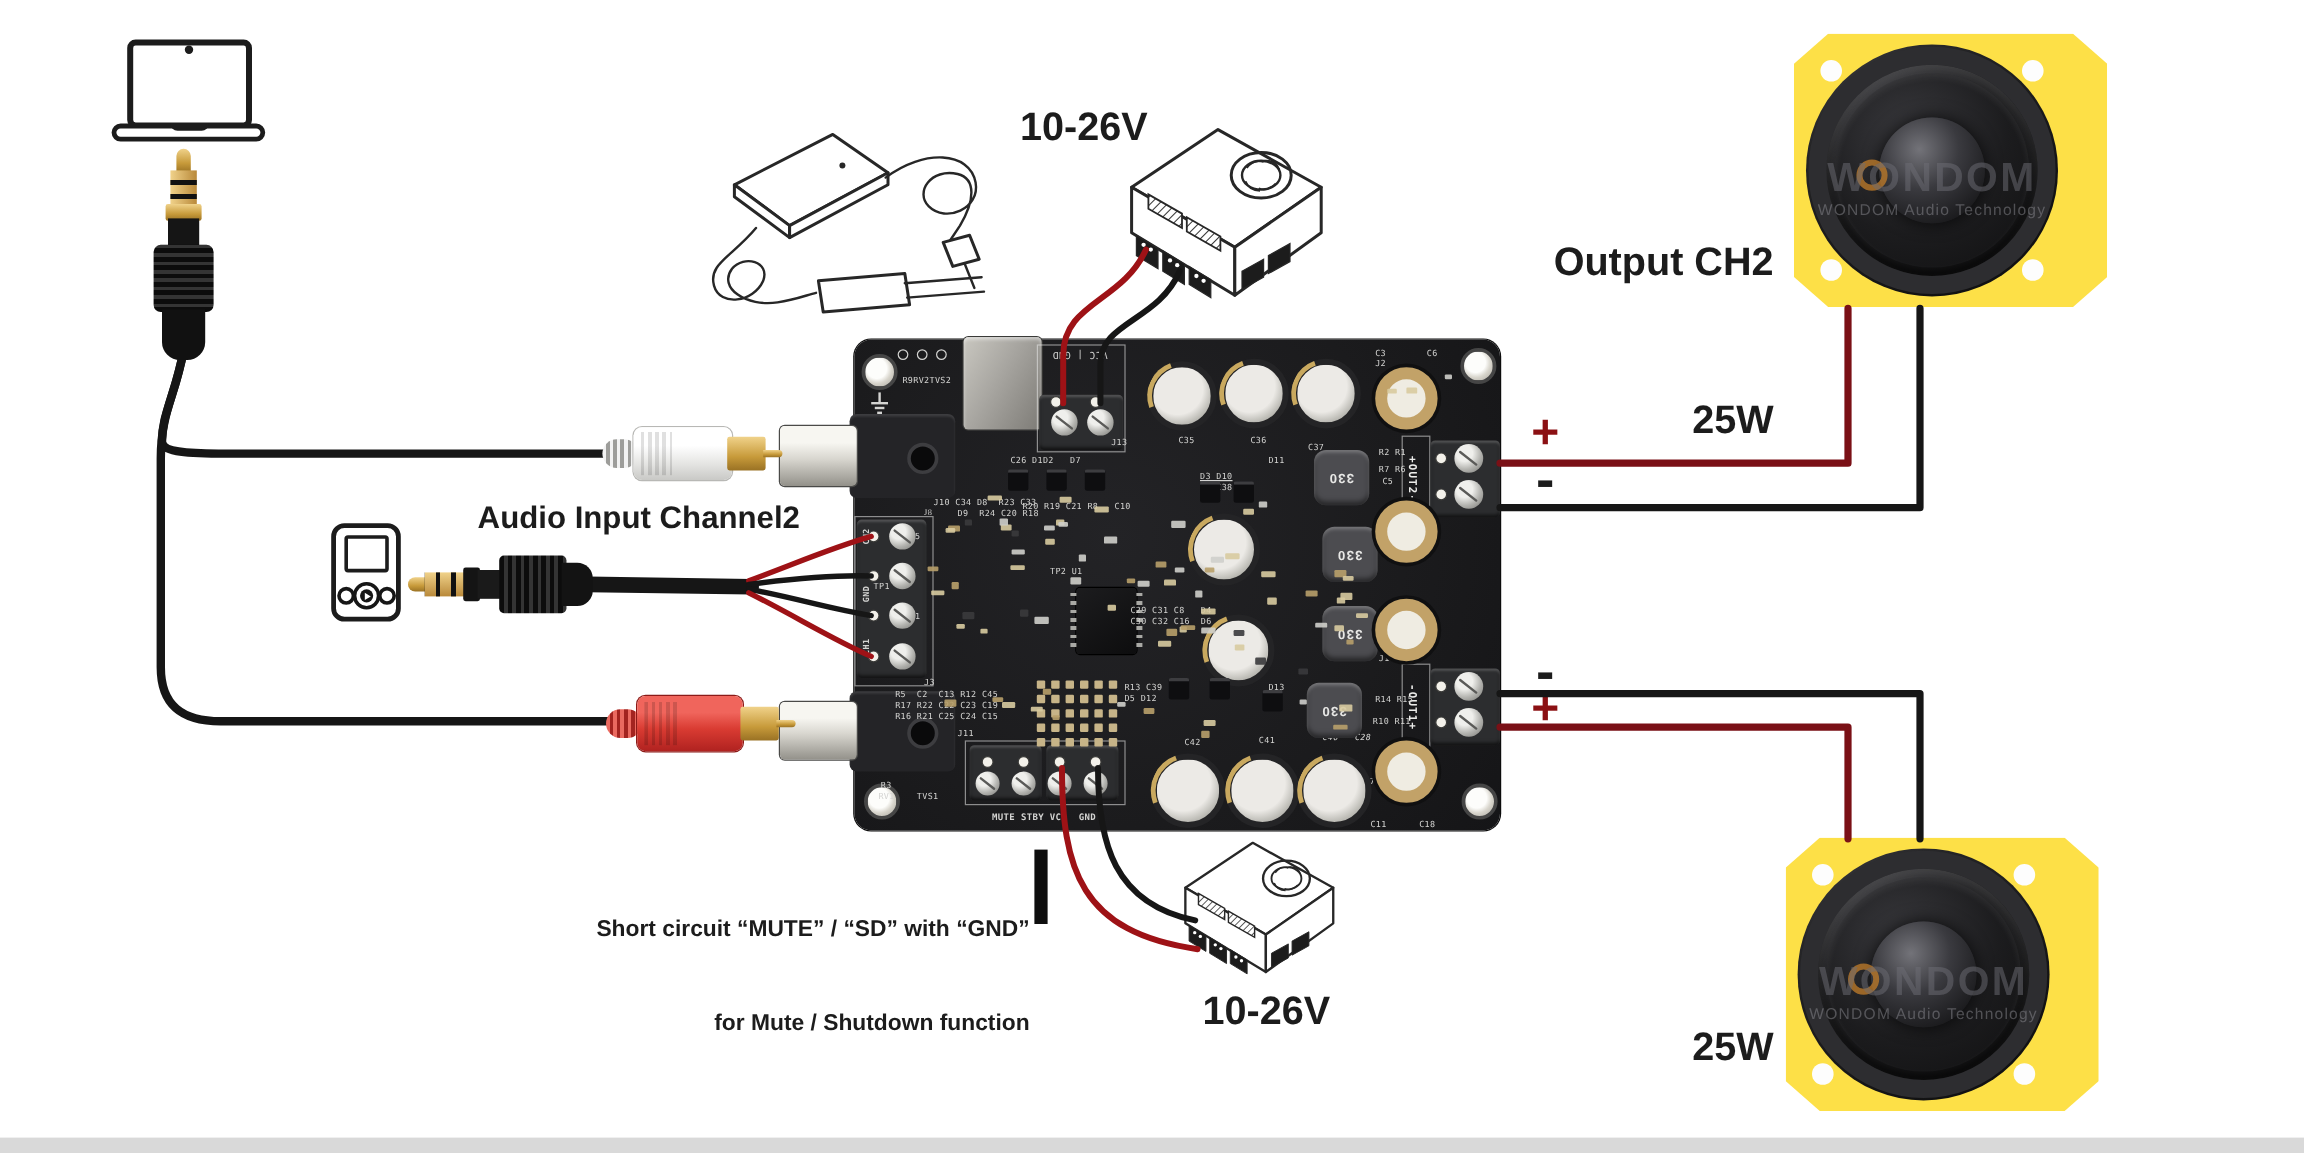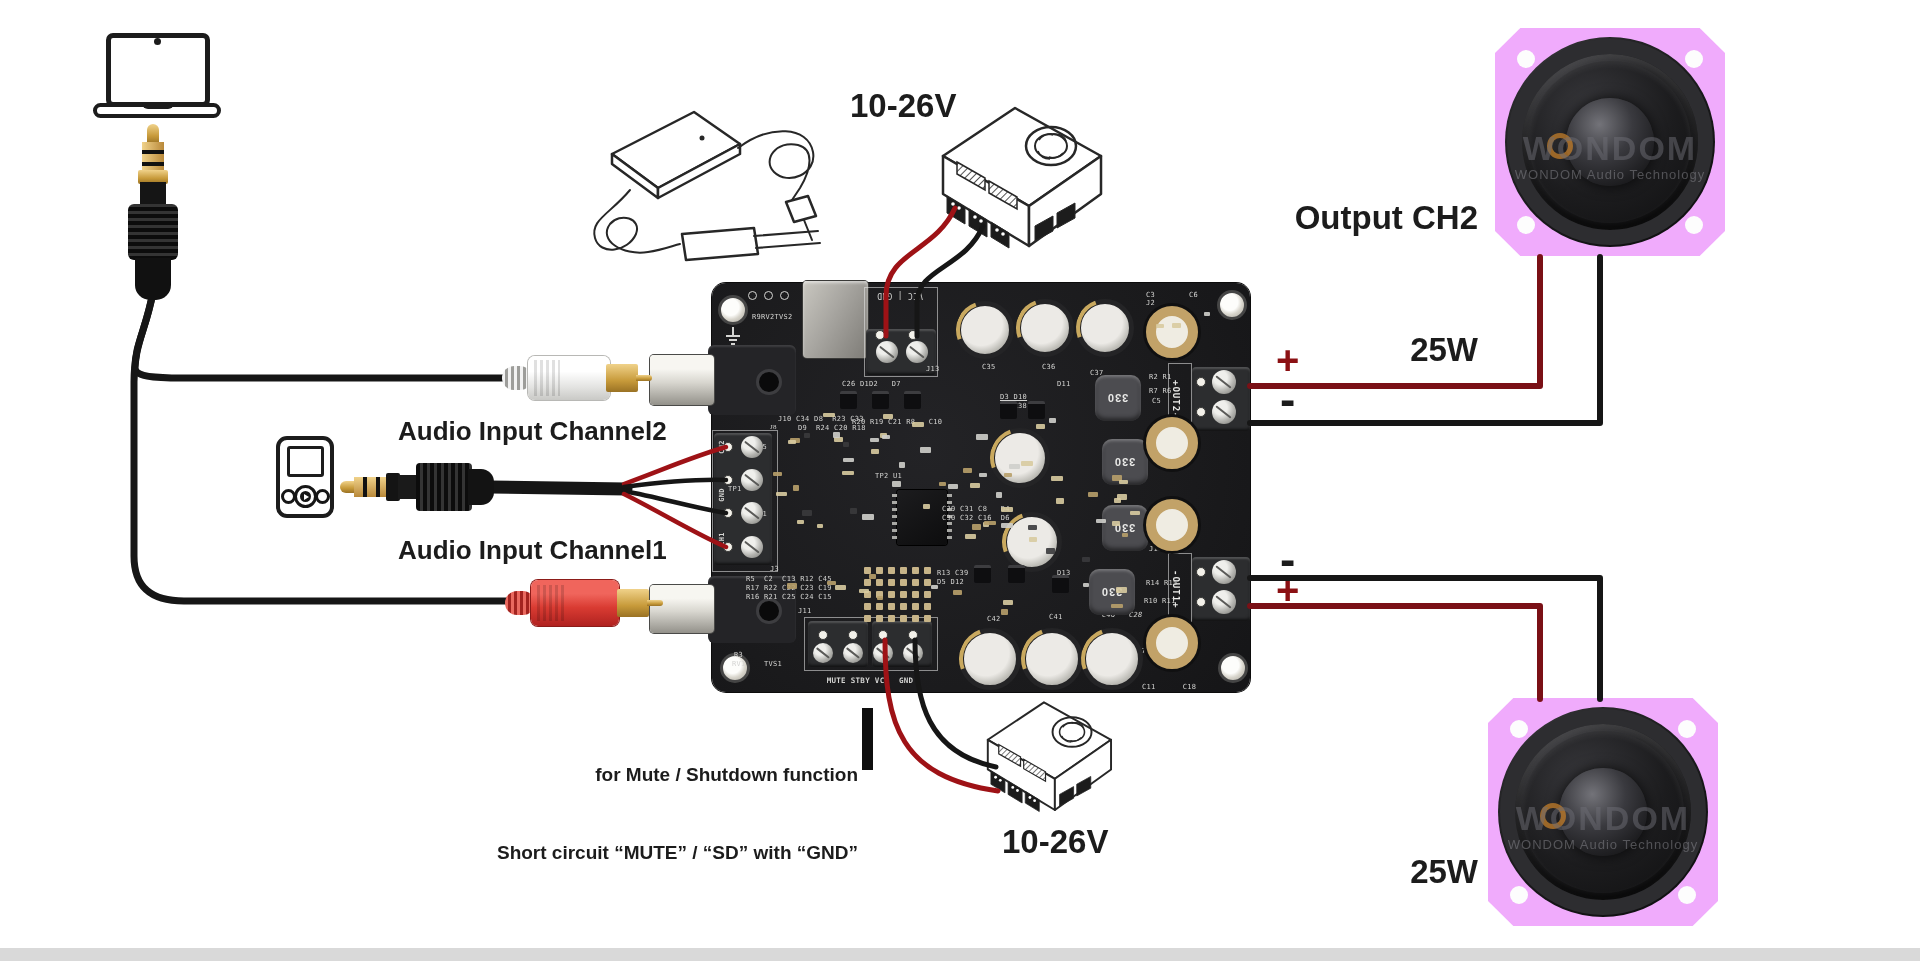--- a/index.html
+++ b/index.html
@@ -65,21 +65,21 @@
   .rca-mount .dot{position:absolute;width:26px;height:26px;border-radius:50%;background:#0a0a0b;
         border:3px solid #3d3d40;box-sizing:border-box;}
   .grid-pads{position:absolute;display:grid;grid-template-columns:repeat(6,7px);gap:5px;}
   .grid-pads i{width:7px;height:7px;background:#c7b488;border-radius:1px;}
   
   .plug-spring{position:absolute;border-radius:12px;}
   .gold{background:linear-gradient(180deg,#f0d28a,#c79a3a 60%,#9a7224);}
   .ribbed{background:repeating-linear-gradient(90deg,#0c0c0c 0 4px,#343434 4px 7px);}
   .ribbedv{background:repeating-linear-gradient(0deg,#0c0c0c 0 4px,#343434 4px 7px);}
   
-  .speaker{position:absolute;width:230px;height:228px;z-index:2;background:#f0abfc;
+  .speaker{position:absolute;width:261px;height:228px;z-index:2;background:#fde047;
      clip-path:polygon(11% 0,89% 0,100% 11%,100% 89%,89% 100%,11% 100%,0 89%,0 11%);}
   .speaker .mh{position:absolute;width:18px;height:18px;border-radius:50%;background:#fdfdfd;}
   .woofer{position:absolute;left:10px;top:9px;width:210px;height:210px;border-radius:50%;
      background:radial-gradient(circle at 36% 30%,#47474b 0%,#252527 38%,#121213 75%,#0c0c0d 100%);}
   .surround{position:absolute;inset:2px;border-radius:50%;border:15px solid #2d2d30;box-sizing:border-box;
      box-shadow:inset 0 4px 8px rgba(255,255,255,.12), inset 0 -6px 10px rgba(0,0,0,.7);}
   .cone{position:absolute;inset:24px;border-radius:50%;
      background:radial-gradient(circle at 38% 32%,#39393d 0%,#1c1c1e 55%,#101011 100%);
      box-shadow:inset 0 3px 6px rgba(255,255,255,.08);}
   .dome{position:absolute;left:50%;top:50%;width:88px;height:88px;margin:-44px 0 0 -44px;border-radius:50%;
@@ -518,24 +518,23 @@
     <path class="w w-blk" stroke-width="4.5" d="M624,491 C662,498 694,508 726,513"></path>
     <path class="w w-red" stroke-width="4.5" d="M624,494 C662,513 694,533 726,547"></path>
   </svg>
 
   <div class="lbl big" style="left:850px;top:84px;">10-26V</div>
   <div class="lbl big right" style="left:1266px;top:108px;width:212px;">
     <div>Output CH2</div>
     <div>25W</div>
   </div>
   <div class="lbl mid" style="left:398px;top:416px;">Audio Input Channel2</div>
-  <div class="lbl mid" style="left:398px;top:535px;">Audio Input Channel1</div>
   <div class="lbl small right" style="left:440px;top:710px;width:418px;">
+    <div>Short circuit “MUTE” / “SD” with “GND”</div>
     <div>for Mute / Shutdown function</div>
-    <div>Short circuit “MUTE” / “SD” with “GND”</div>
   </div>
   <div class="bar" style="left:862px;top:708px;width:11px;height:62px;"></div>
   <div class="lbl big" style="left:1002px;top:820px;">10-26V</div>
   <div class="lbl big right" style="left:1266px;top:742px;width:212px;line-height:52px;">
     <div>25W</div>
     
   </div>
 
   <div class="lbl" style="left:1276px;top:338px;font-size:40px;color:var(--plus-red);">+</div>
   <div class="lbl" style="left:1280px;top:372px;font-size:46px;">-</div>

